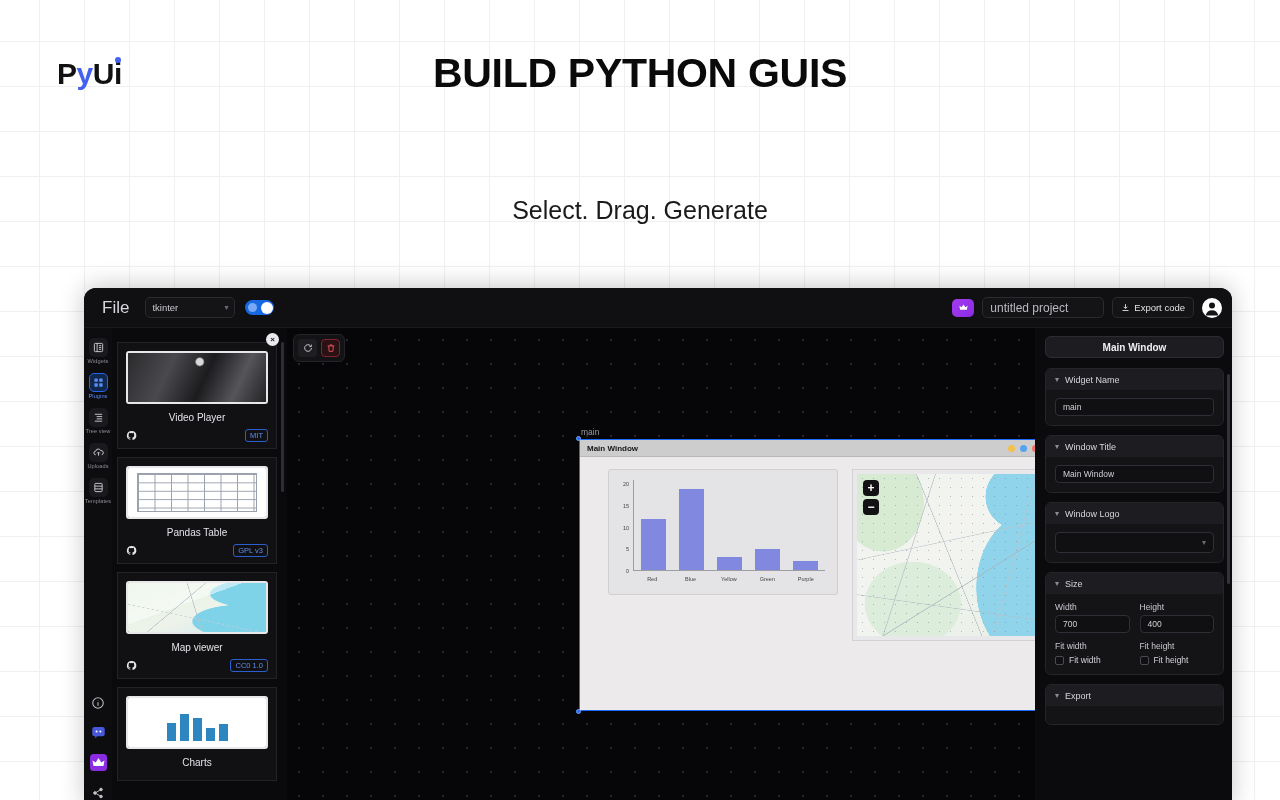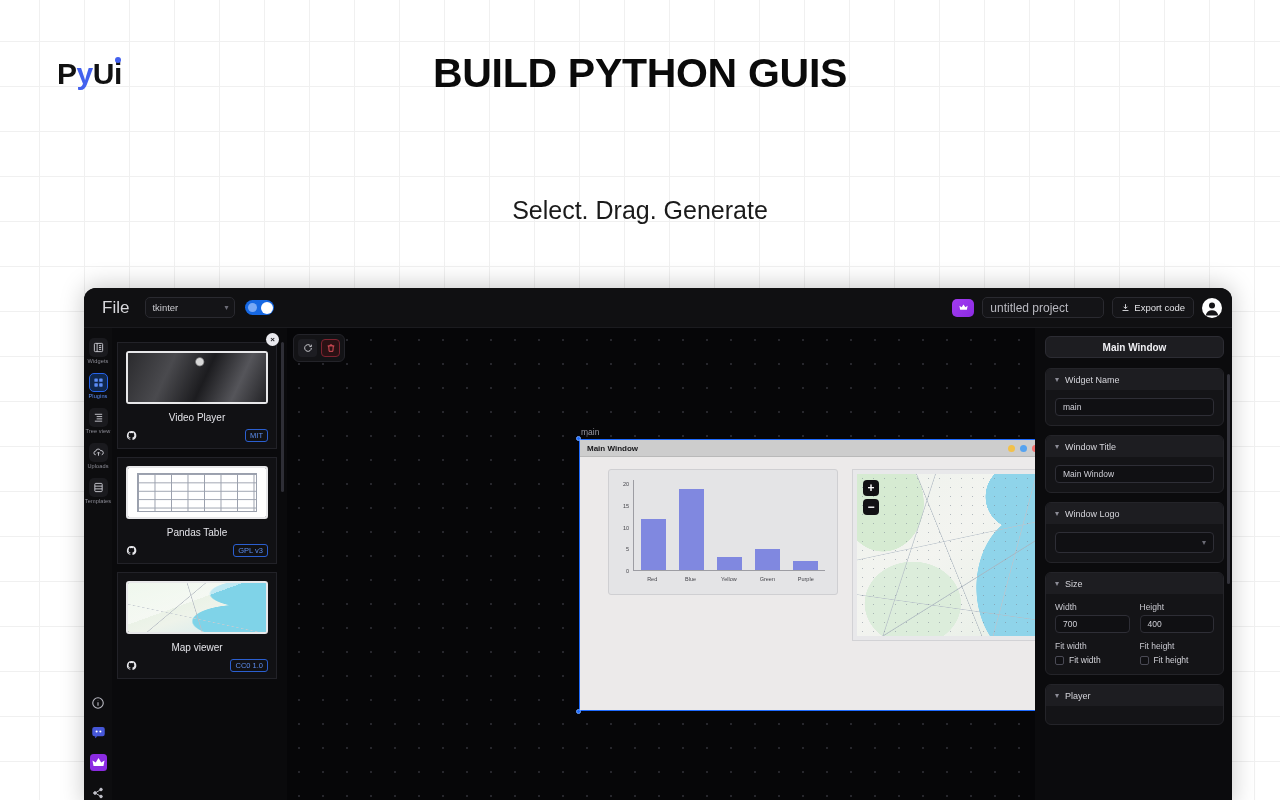--- a/index.html
+++ b/index.html
@@ -534,20 +534,32 @@
             </div>
           <div class="card-title">Map viewer</div>
           <div class="card-foot">
             <svg width="11" height="11" viewBox="0 0 24 24" fill="#e8e8ec">
                 <path d="M12 2a10 10 0 00-3.2 19.5c.5.1.7-.2.7-.5v-1.8c-2.8.6-3.4-1.3-3.4-1.3-.5-1.2-1.1-1.5-1.1-1.5-.9-.6.1-.6.1-.6 1 .1 1.5 1 1.5 1 .9 1.5 2.3 1.1 2.9.8.1-.6.3-1.1.6-1.3-2.2-.3-4.6-1.1-4.6-5 0-1.1.4-2 1-2.7-.1-.3-.4-1.3.1-2.7 0 0 .8-.3 2.7 1a9.4 9.4 0 015 0c1.9-1.3 2.7-1 2.7-1 .5 1.4.2 2.4.1 2.7.6.7 1 1.6 1 2.7 0 3.9-2.4 4.7-4.6 5 .3.3.7 1 .7 2v2.9c0 .3.2.6.7.5A10 10 0 0012 2z"></path>
               </svg>
             <span class="lic">CC0 1.0</span>
           </div>
         </div>
 
+        <div class="card">
+          <div class="card-thumb">
+            <div class="thumb-chart">
+              <i style="height:52%"></i>
+                <i style="height:76%"></i>
+                <i style="height:66%"></i>
+                <i style="height:38%"></i>
+                <i style="height:50%"></i>
+            </div>
+          </div>
+          <div class="card-title">Charts</div>
+        </div>
 
       </div>
     </div>
 
     <div class="canvas">
       <div class="canvas-tools">
         <div class="tool-btn">
           <svg width="10" height="10" viewBox="0 0 24 24" fill="none" stroke="currentColor" stroke-width="2.2">
               <path d="M20 12a8 8 0 11-2.4-5.7"></path>
               <path d="M20 4v4.6h-4.6"></path>
@@ -694,21 +706,21 @@
                 <span class="cbtxt">Fit height</span>
               </div>
             </div>
           </div>
         </div>
       </div>
 
       <div class="section">
         <div class="sec-head">
           <span class="ch">▾</span>
-          <span>Player</span>
+          <span>Export</span>
         </div>
         <div class="sec-body" style="height:18px"></div>
       </div>
 
     </div>
 
   </div>
 </div>
 
 </body></html>

